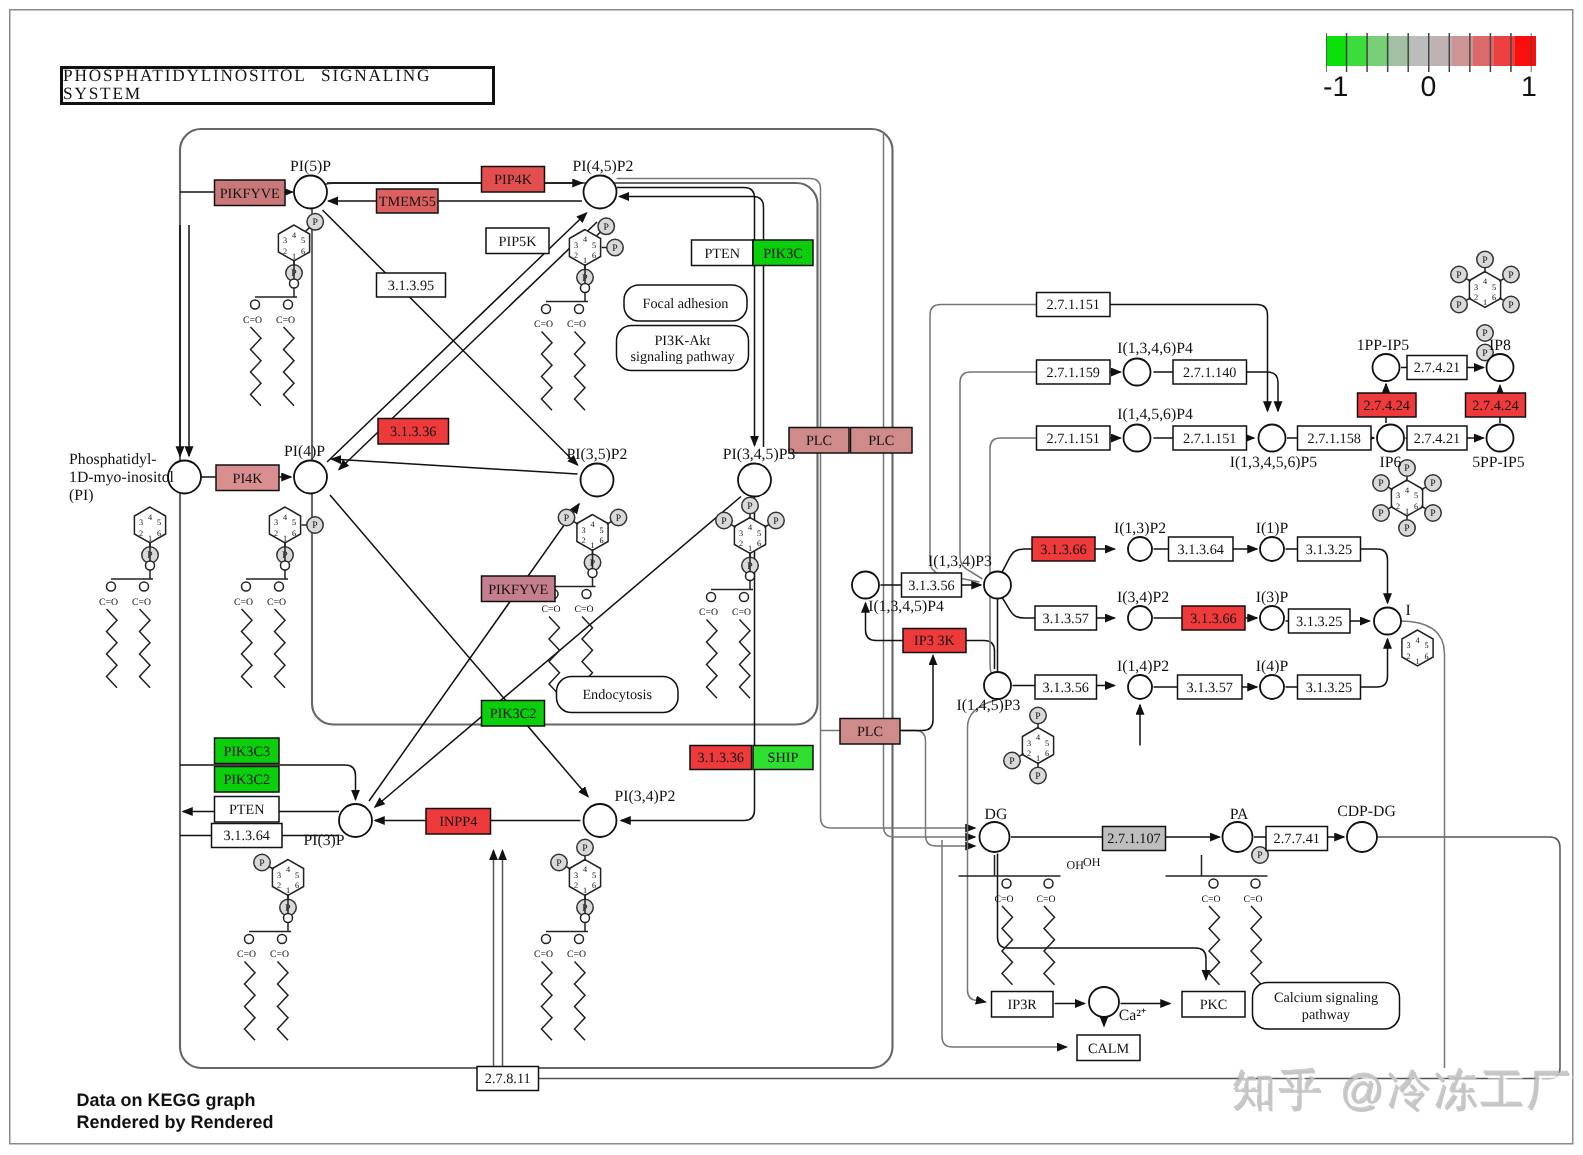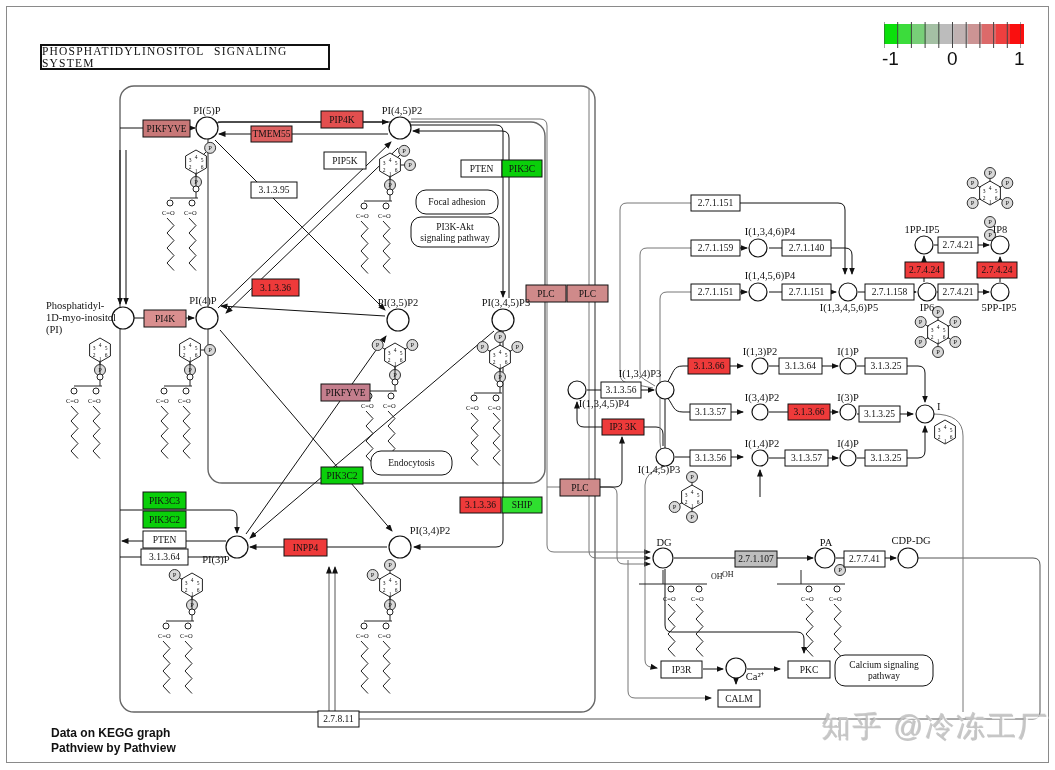--- a/index.html
+++ b/index.html
@@ -794,17 +794,17 @@
     <g id="g-texts">
         <text x="46" y="309" font-size="10.5">Phosphatidyl-</text>
         <text x="46" y="321" font-size="10.5">1D-myo-inositol</text>
         <text x="46" y="333" font-size="10.5">(PI)</text>
         <text x="722" y="577" font-size="8">OH</text>
       </g>
   </svg>
 
   <div id="footer">
     <div>Data on KEGG graph</div>
-    <div>Pathview by Pathview</div>
+    <div>Rendered by Rendered</div>
   </div>
 
   <div id="watermark">知乎 @冷冻工厂</div>
 </div>
 
 </body></html>

